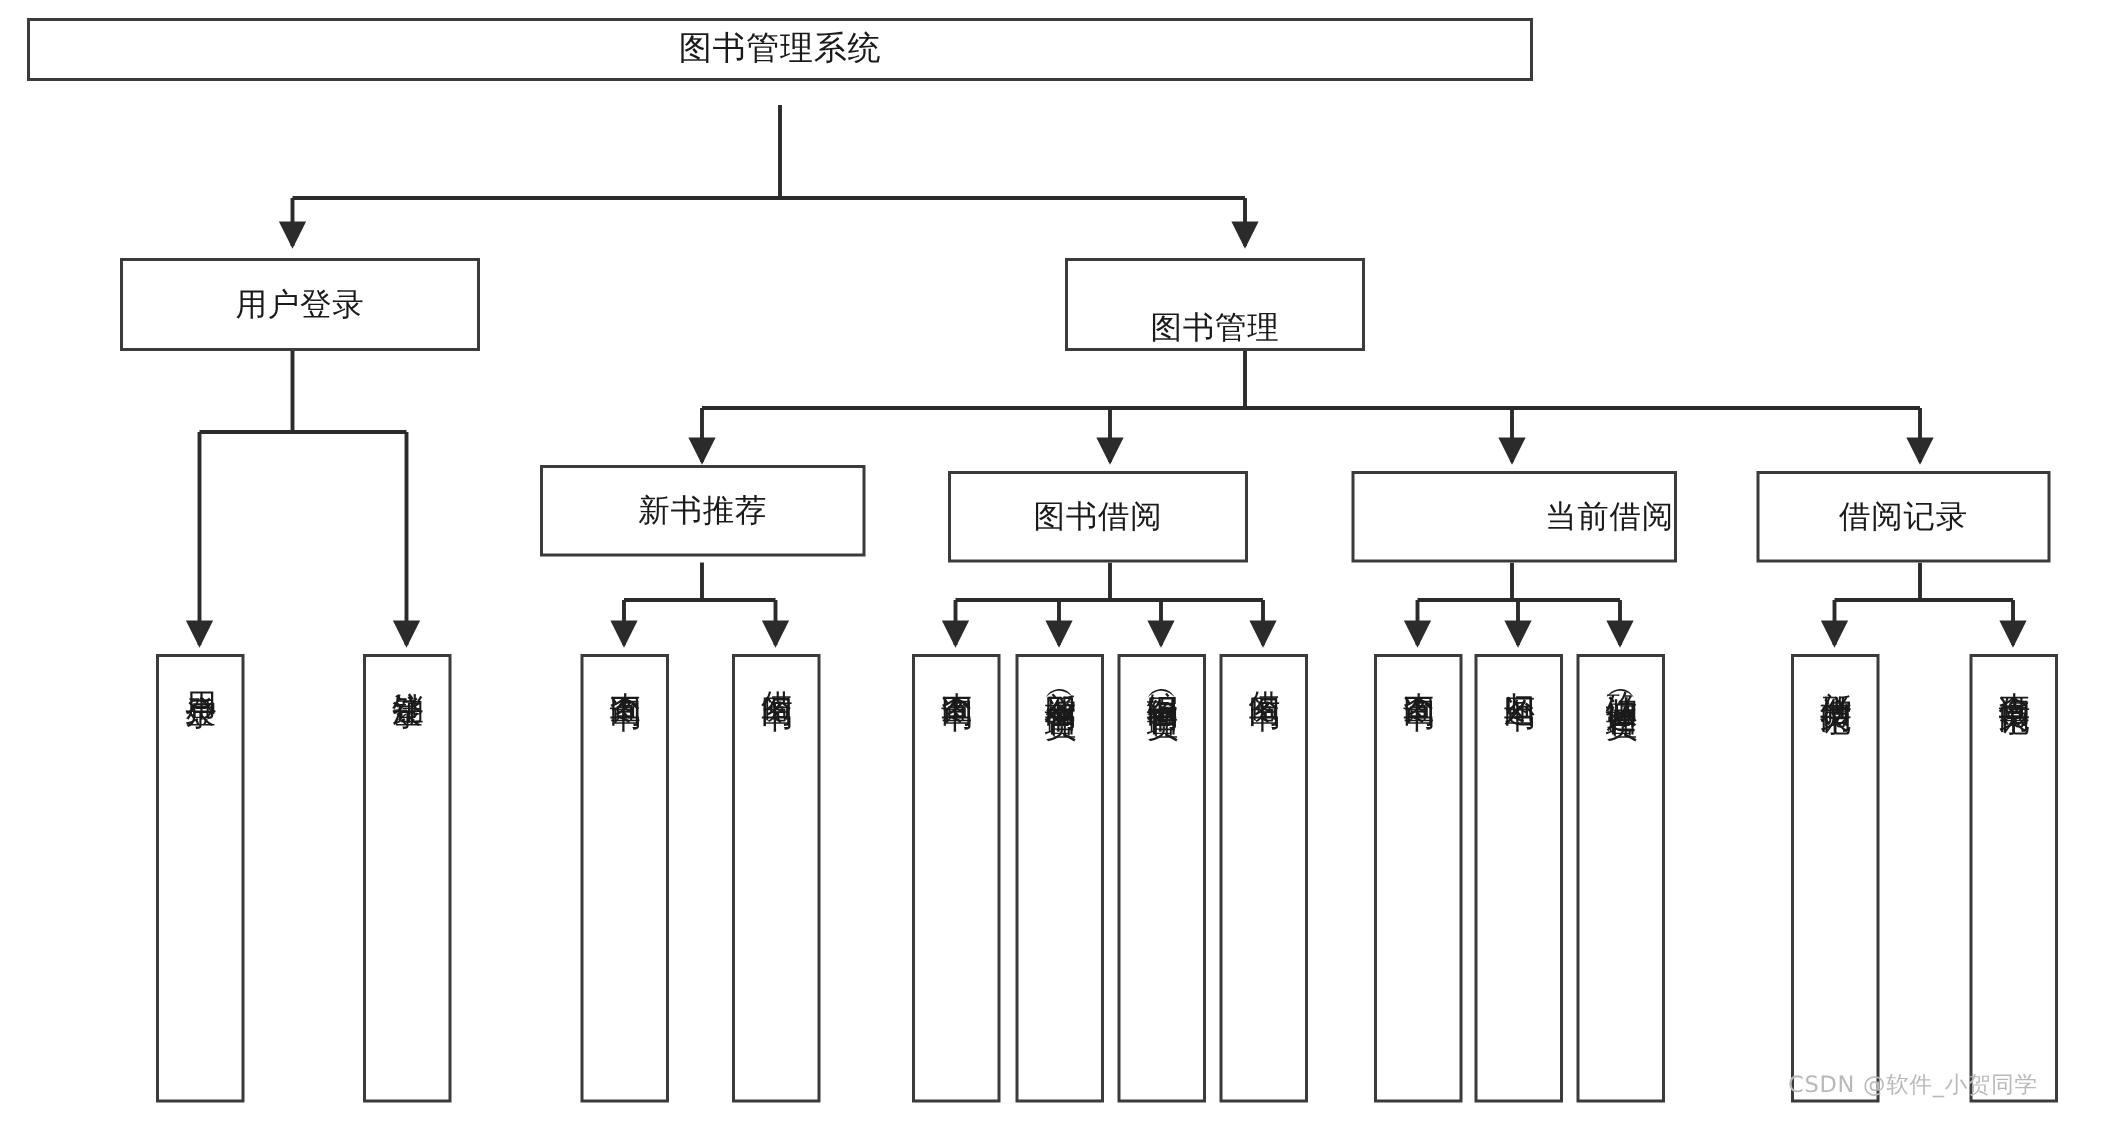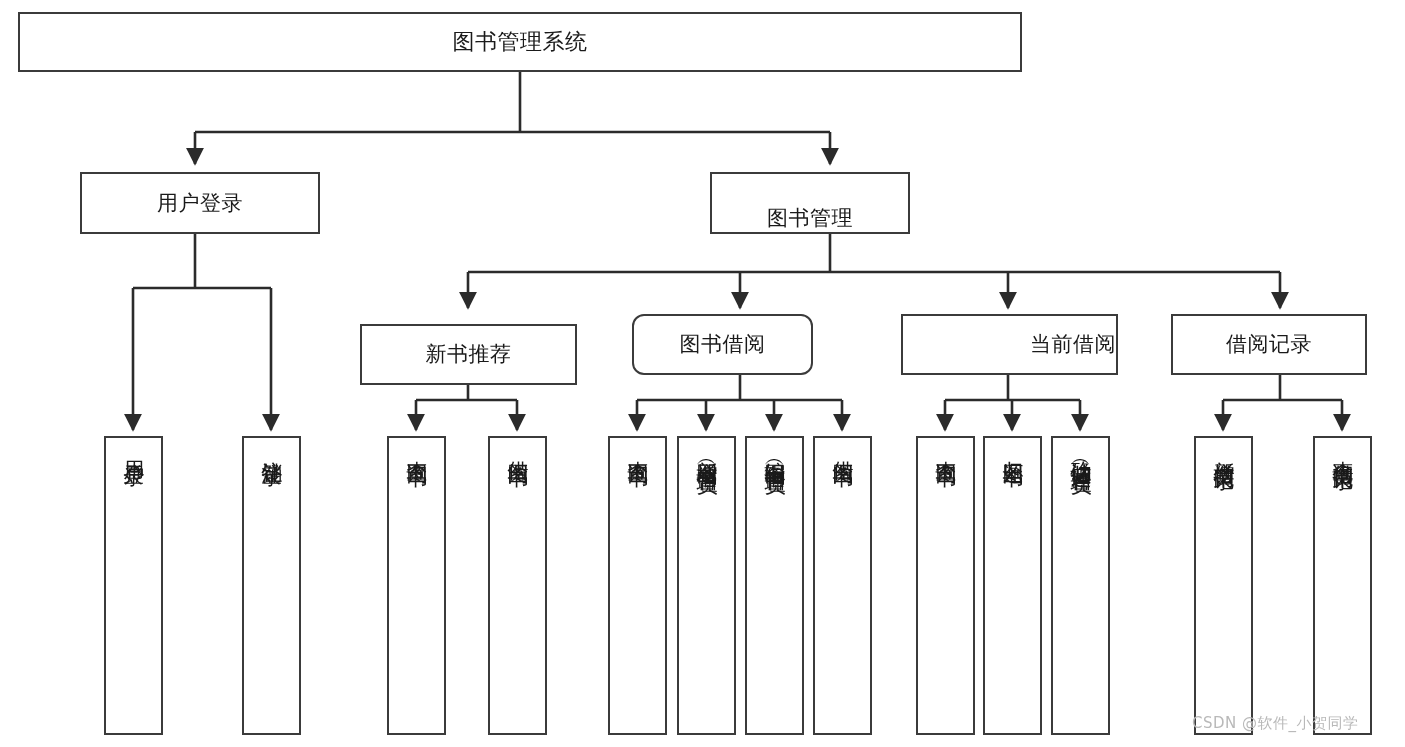--- a/index.html
+++ b/index.html
@@ -115,35 +115,35 @@
       <path d="M 1012 400 L 1012 430" marker-end="url(#arrow)"></path>
       <path d="M 1080 400 L 1080 430" marker-end="url(#arrow)"></path>
 
       <path d="M 1280 375 L 1280 400"></path>
       <path d="M 1223 400 L 1342 400"></path>
       <path d="M 1223 400 L 1223 430" marker-end="url(#arrow)"></path>
       <path d="M 1342 400 L 1342 430" marker-end="url(#arrow)"></path>
     </g>
   </svg>
 
-  <div class="node horizontal root" style="left:18px; top:12px; width:1004px; height:60px;">
+  <div class="node horizontal root" style="left:18px; top:12px; width:1004px; height:42px;">
     <span class="node-label">图书管理系统</span>
   </div>
 
   <div class="node horizontal" style="left:80px; top:172px; width:240px; height:62px;">
     <span class="node-label">用户登录</span>
   </div>
   <div class="node horizontal" style="left:710px; top:172px; width:200px; height:62px;align-items:flex-end;">
     <span class="node-label">图书管理</span>
   </div>
 
-  <div class="node horizontal" style="left:360px; top:324px; width:217px; height:61px;">
+  <div class="node horizontal" style="left:360px; top:310px; width:217px; height:61px;">
     <span class="node-label">新书推荐</span>
   </div>
-  <div class="node horizontal" style="left:632px; top:314px; width:181px; height:61px;border-radius:12px;">
+  <div class="node horizontal" style="left:632px; top:314px; width:200px; height:61px;">
     <span class="node-label">图书借阅</span>
   </div>
   <div class="node horizontal" style="left:901px; top:314px; width:217px; height:61px;justify-content:flex-end;">
     <span class="node-label">当前借阅</span>
   </div>
   <div class="node horizontal" style="left:1171px; top:314px; width:196px; height:61px;">
     <span class="node-label">借阅记录</span>
   </div>
 
   <div class="node vertical" style="left:104px; top:436px; width:59px; height:299px;">

